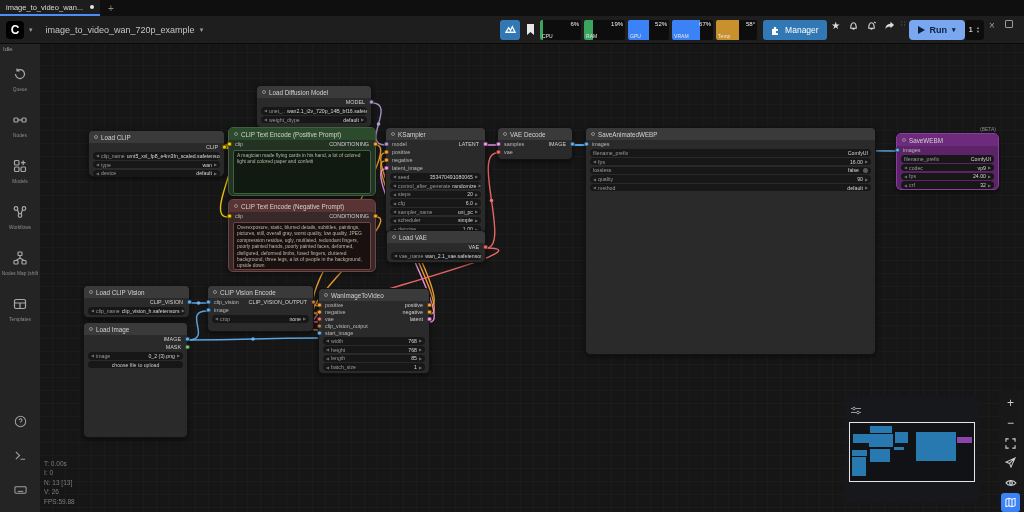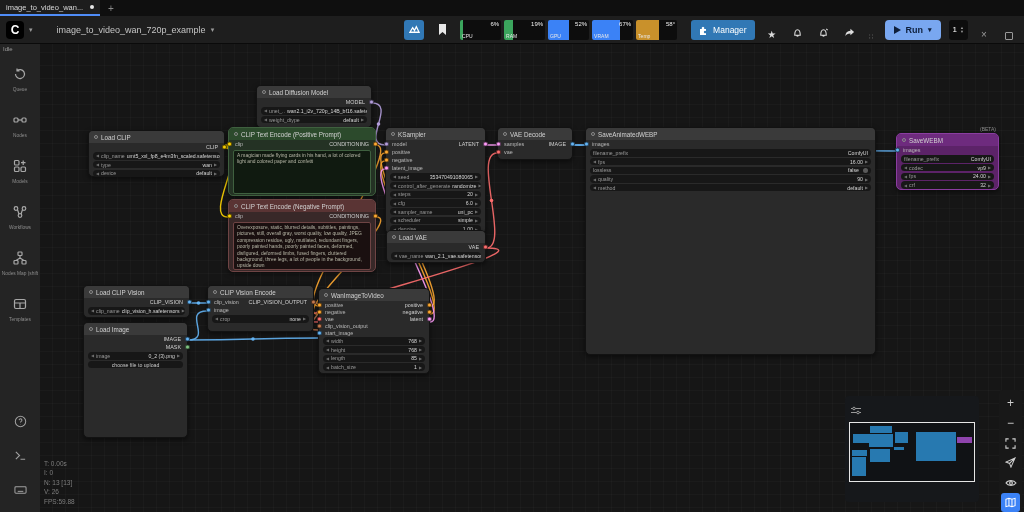--- a/index.html
+++ b/index.html
@@ -15,22 +15,22 @@
   .dirty-dot { width:4px; height:4px; border-radius:50%; background:#e8e8e8; flex:none; }
   .newtab { width:22px; display:flex; align-items:center; justify-content:center;
     color:#8a8a8a; font-size:10px; }
 
   
   #menubar { position:absolute; left:0; top:16px; width:1024px; height:28px; background:#1e1e1e;
     display:flex; align-items:center; padding:0 6px; gap:5px; z-index:20; border-bottom:1px solid #0a0a0a; }
   .logo { width:18px; height:18px; background:#000; border-radius:4px; color:#fff;
     font-weight:bold; font-size:12px; display:flex; align-items:center; justify-content:center; }
   .chev { color:#9a9a9a; font-size:7px; }
-  .wf-name { font-size:9px; color:#c4c4c4; margin-left:19px; }
-  .mb-right { margin-left:auto; display:flex; align-items:flex-end; gap:8px; }
+  .wf-name { font-size:9px; color:#c4c4c4; margin-left:8px; }
+  .mb-right { margin-left:auto; display:flex; align-items:flex-start; gap:0; }
   .sq-btn { width:20px; height:20px; border-radius:3px; display:flex; align-items:center;
     justify-content:center; color:#e5e5e5; background:transparent; }
   .sq-btn.active { background:#3178b5; }
   .monitor { width:41px; height:20px; background:#0d0d0d; border-radius:2px; position:relative;
     overflow:hidden; }
   .monitor .fill { position:absolute; left:0; top:0; bottom:0; }
   .monitor .mlabel { position:absolute; left:2px; bottom:1px; font-size:5px; color:#e8e8e8; z-index:2; }
   .monitor .mvalue { position:absolute; right:2px; top:1px; font-size:6px; color:#f0f0f0; z-index:2; }
   .manager-btn { height:20px; background:#3178b5; color:#fff; border-radius:3px; display:flex;
     align-items:center; gap:4px; padding:0 8px; font-size:8.5px; margin-left:6px; }

